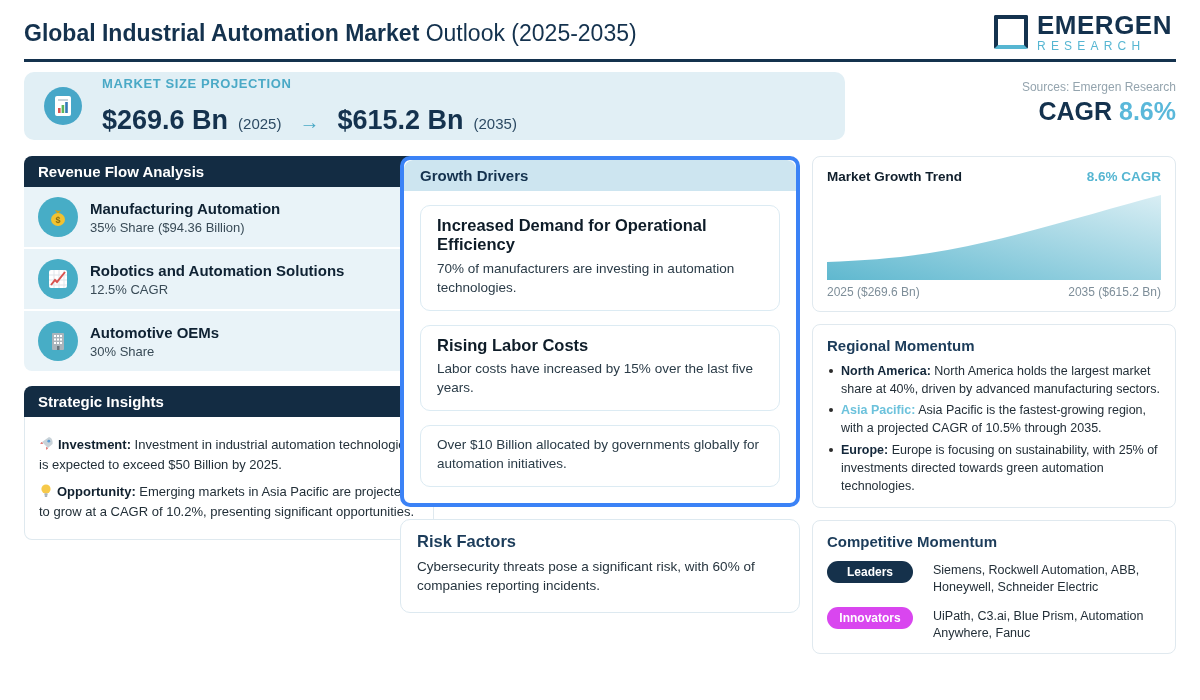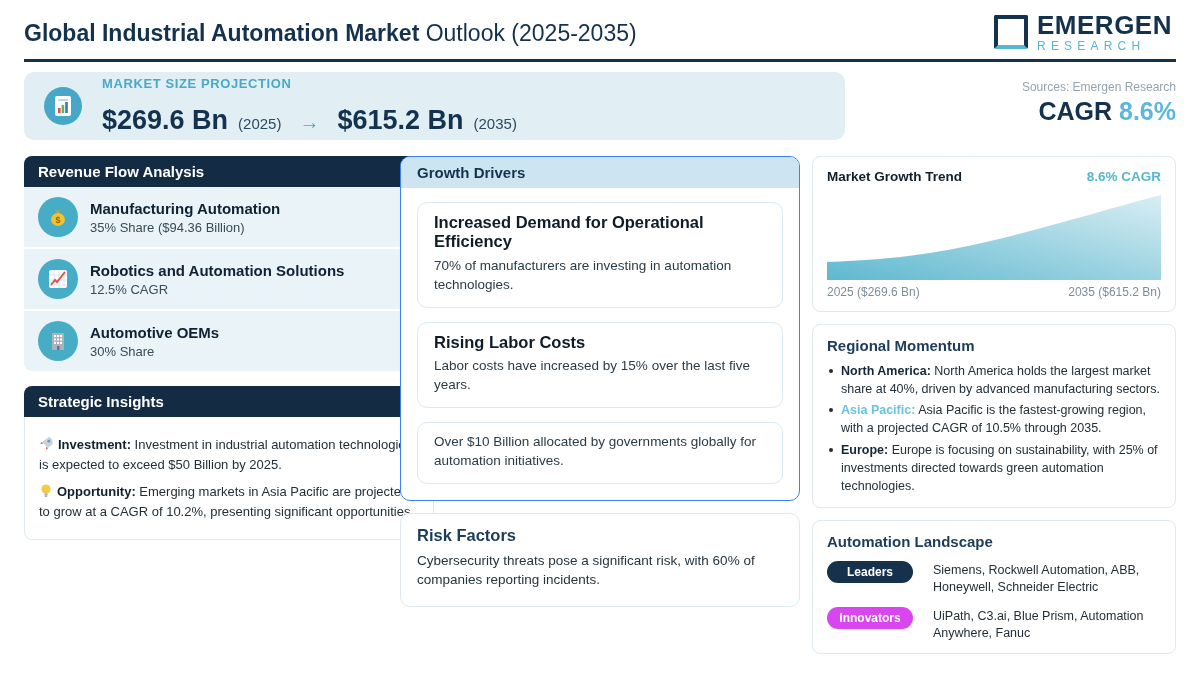--- a/index.html
+++ b/index.html
@@ -49,21 +49,21 @@
           align-items:center; justify-content:center; flex-shrink:0; }
   .rev-title { font-size:15px; font-weight:bold; color:#0f2233; }
   .rev-sub { font-size:13px; color:#394b57; margin-top:3px; }
   .insight-body { background:#fff; border:1px solid #dfe9ef; border-top:none;
                   border-radius:0 0 8px 8px; padding:10px 14px 18px; }
   .insight-p { font-size:13px; color:#222f38; line-height:1.38; margin-top:9px; }
   .insight-p .lbl { font-weight:bold; color:#10202e; }
   .mini-ic { display:inline-block; vertical-align:-2px; margin-right:4px; }
 
   
-  .growth-box { background:#fff; border:1px solid #3b82f6; border-radius:10px; padding-bottom:2px; }
+  .growth-box { background:#fff; border:4px solid #3b82f6; border-radius:10px; padding-bottom:2px; }
   .light-head { background:#cde5f0; color:#14324e; font-size:15px; font-weight:bold;
                 padding:7px 16px; border-radius:9px 9px 0 0; }
   .gcard { border:1px solid #dcebf3; border-radius:10px; margin:14px 16px; padding:10px 16px 12px; background:#fff; }
   .gcard-title { font-size:16.5px; font-weight:bold; color:#0e1c28; line-height:1.18; margin-bottom:5px; }
   .gcard-text { font-size:13.5px; color:#2a3b47; line-height:1.4; }
   .risk-card { background:#fff; border:1px solid #dde9f0; border-radius:10px; padding:12px 16px 16px; }
   .risk-title { font-size:16.5px; font-weight:bold; color:#1c3c5a; margin-bottom:7px; }
   .risk-text { font-size:13.5px; color:#26343e; line-height:1.4; }
 
   
@@ -273,21 +273,21 @@
       </div>
       <div class="rm-item">
         <span class="lbl asia">Asia Pacific:</span><span> Asia Pacific is the fastest-growing region, with a projected CAGR of 10.5% through 2035.</span>
       </div>
       <div class="rm-item">
         <span class="lbl">Europe:</span><span> Europe is focusing on sustainability, with 25% of investments directed towards green automation technologies.</span>
       </div>
     </div>
 
     <div class="rcard">
-      <div class="rm-title">Automation Landscape</div>
+      <div class="rm-title">Competitive Momentum</div>
       <div class="cl-row">
         <span class="pill dark">Leaders</span>
         <span class="cl-text">Siemens, Rockwell Automation, ABB, Honeywell, Schneider Electric</span>
       </div>
       <div class="cl-row">
         <span class="pill teal">Innovators</span>
         <span class="cl-text">UiPath, C3.ai, Blue Prism, Automation Anywhere, Fanuc</span>
       </div>
     </div>
   </div>

